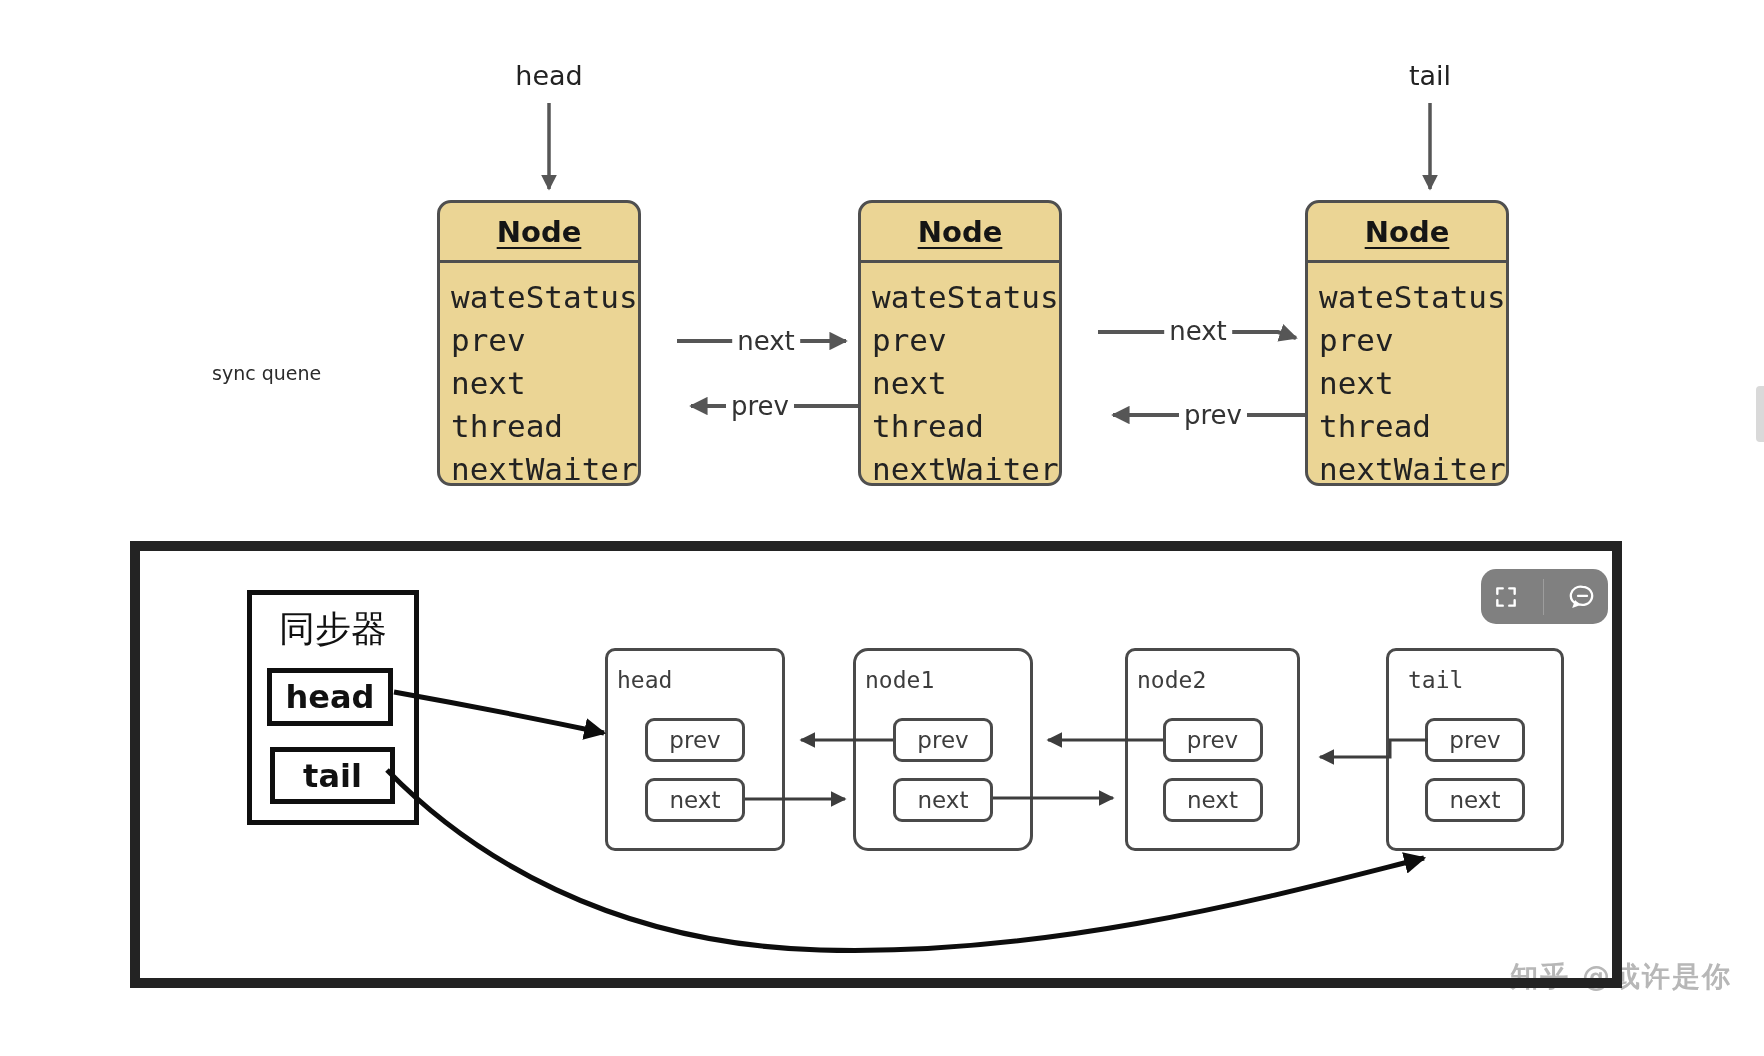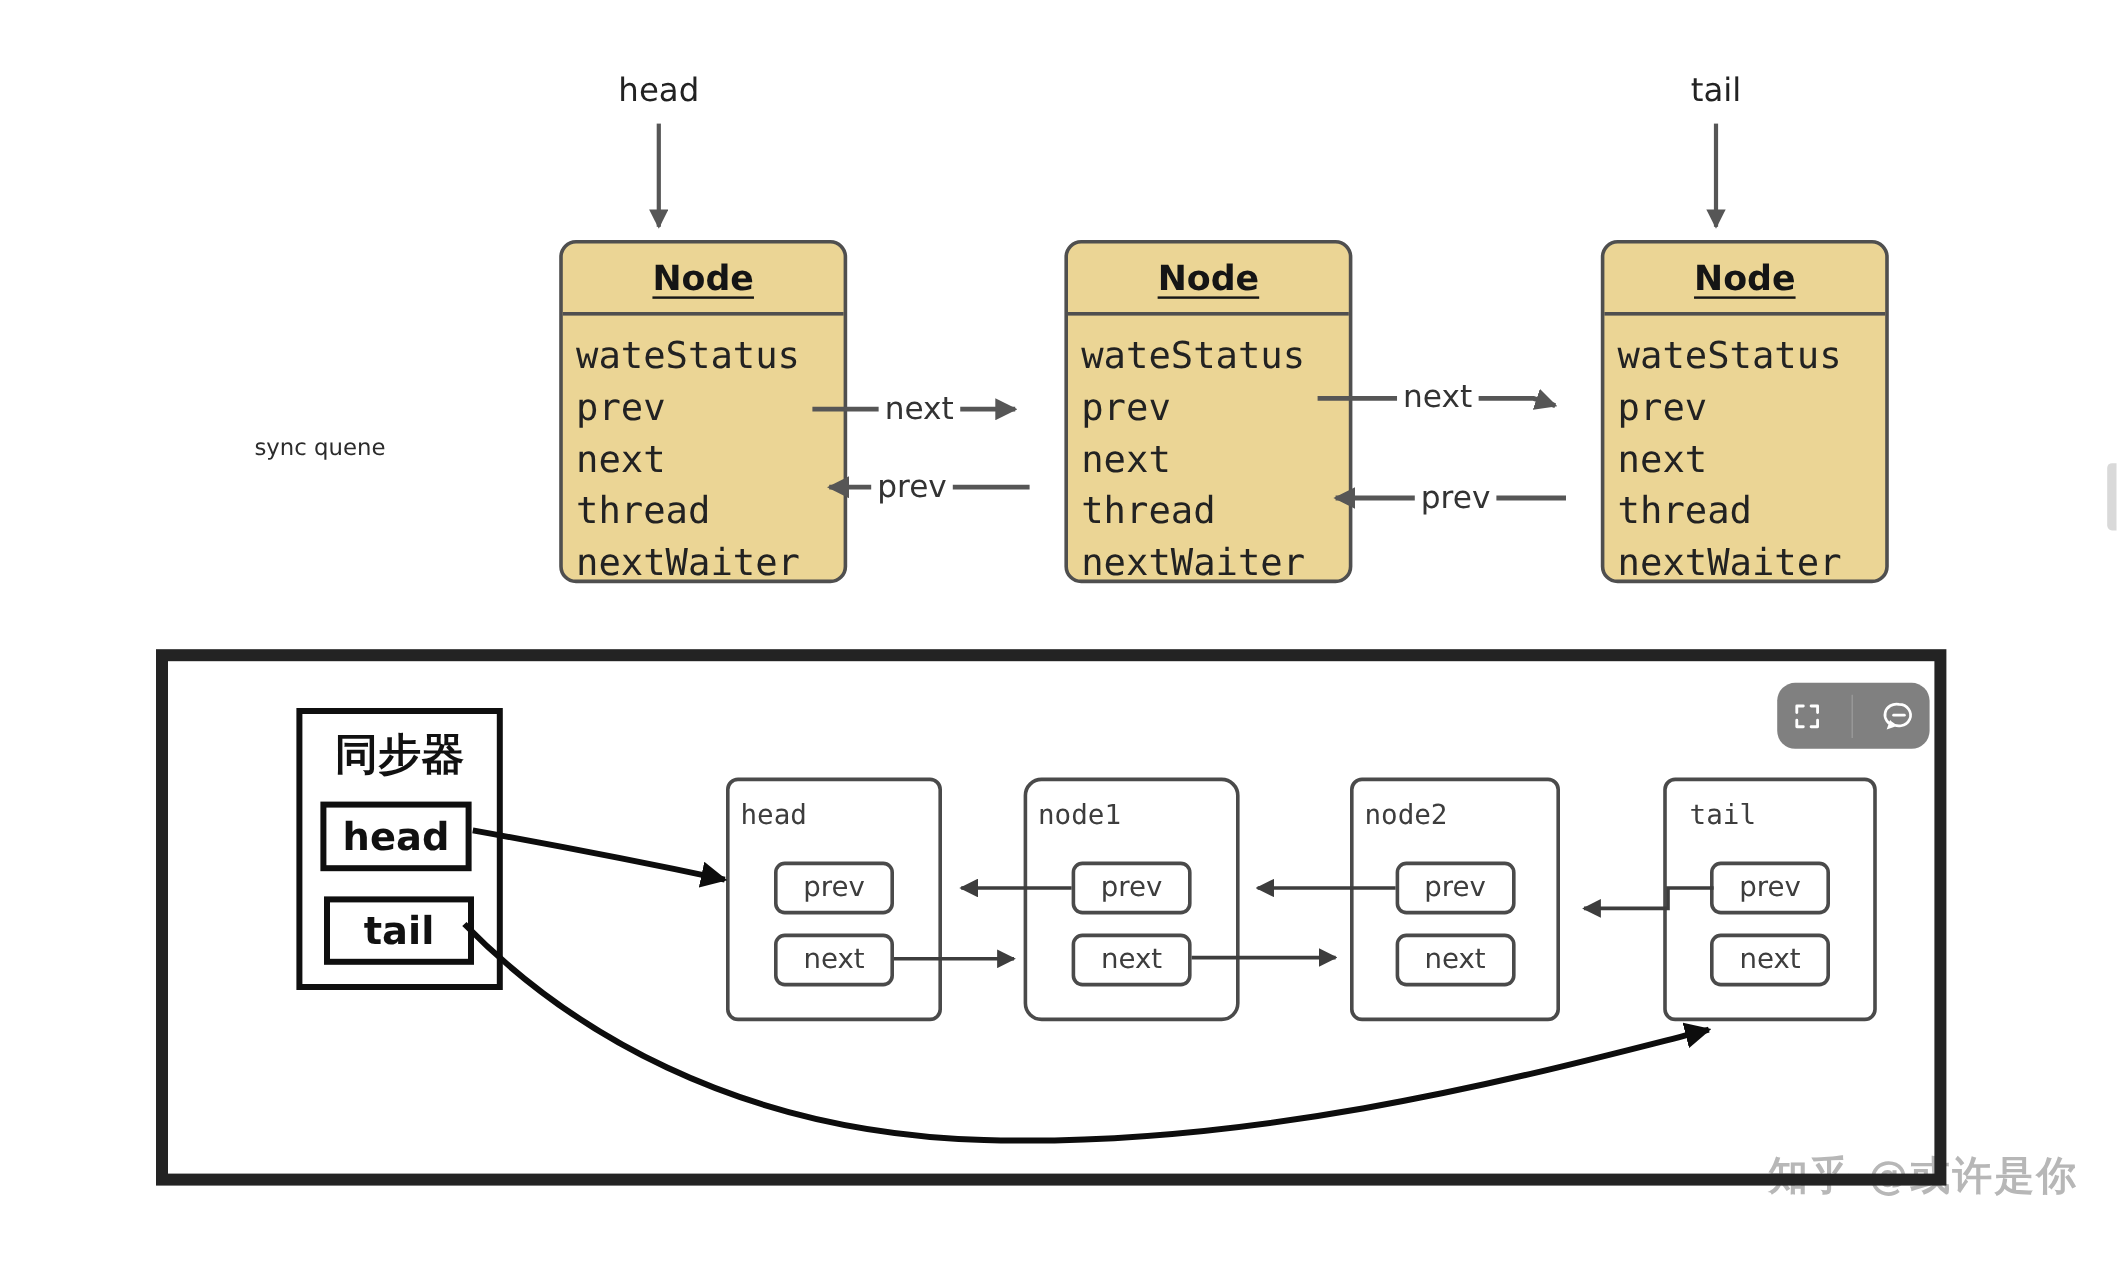--- a/index.html
+++ b/index.html
@@ -4,53 +4,53 @@
 <style>
   html,body { margin:0; padding:0; background:#ffffff; }
   .stage { position:relative; width:1764px; height:1056px; background:#ffffff;
            overflow:hidden; font-family:"DejaVu Sans", sans-serif; }
 
   
   .ptr-label { position:absolute; transform:translateX(-50%); font-size:27px;
                color:#222; z-index:4; }
   .queue-label { position:absolute; font-size:19px; color:#2b2b2b; z-index:4; }
 
-  .uml-node { position:absolute; top:200px; width:240px; height:286px;
+  .uml-node { position:absolute; top:200px; width:204px; height:286px;
               background:#ebd595; border:3px solid #4f4f4f; border-radius:14px;
-              box-sizing:border-box; z-index:3;margin-left:29px; }
+              box-sizing:border-box; z-index:3; }
   .uml-title { height:57px; border-bottom:3px solid #4f4f4f; display:flex;
                align-items:center; justify-content:center; font-weight:bold;
                font-size:29px; color:#151515; text-decoration:underline;
                text-underline-offset:5px; }
   .uml-fields { padding:13px 0 0 11px; font-family:"DejaVu Sans Mono", monospace;
                 font-size:31px; line-height:43px; color:#222; }
   .uml-fields div { white-space:nowrap; }
 
   .edge-label { position:absolute; transform:translate(-50%,-50%);
                 background:#ffffff; padding:0 5px; font-size:26px; color:#333;
                 z-index:4; }
 
   
-  .watermark { position:absolute; right:32px; top:958px; font-size:33px;
+  .watermark { position:absolute; right:32px; top:958px; font-size:28px;
                font-weight:bold; letter-spacing:2px; color:#b7b7b7; z-index:1;
                white-space:nowrap; }
   .frame { position:absolute; left:130px; top:541px; width:1492px; height:447px;
            border:10px solid #232323; box-sizing:border-box; z-index:2; }
 
   .toolbar { position:absolute; left:1481px; top:569px; width:127px; height:55px;
              background:rgba(118,118,118,0.93); border-radius:15px; z-index:3;
              display:flex; align-items:center; justify-content:space-around; }
   .toolbar .divider { width:1px; height:36px; background:#9d9d9d; }
   .toolbar svg { display:block; }
 
   .sync-box { position:absolute; left:247px; top:590px; width:172px; height:235px;
               border:5px solid #0f0f0f; box-sizing:border-box; z-index:3;
               background:#fff; }
   .sync-title { text-align:center; margin-top:10px; font-size:36px;
-                font-weight:700; color:#111; }
+                font-weight:400; color:#111; }
   .sync-slot { position:absolute; border:5px solid #0f0f0f; box-sizing:border-box;
                display:flex; align-items:center; justify-content:center;
                font-size:32px; font-weight:600; color:#111; background:#fff;
                z-index:3; }
   .slot-head { left:267px; top:668px; width:126px; height:58px; }
   .slot-tail { left:270px; top:747px; width:125px; height:57px; }
 
   .bnode { position:absolute; top:648px; height:203px; border:3px solid #4a4a4a;
            border-radius:10px; background:#fff; box-sizing:border-box; z-index:3; }
   .bnode-label { position:absolute; left:9px; top:16px; font-size:23px;

